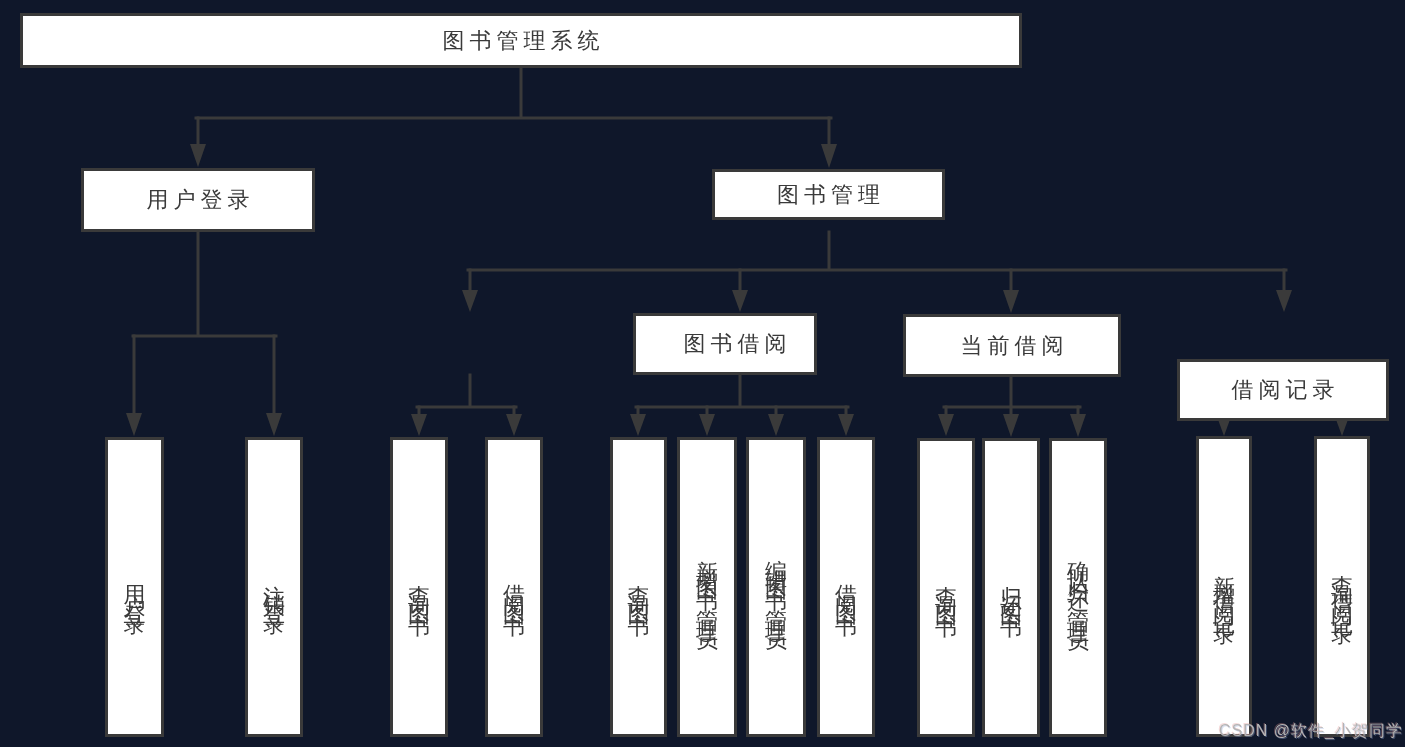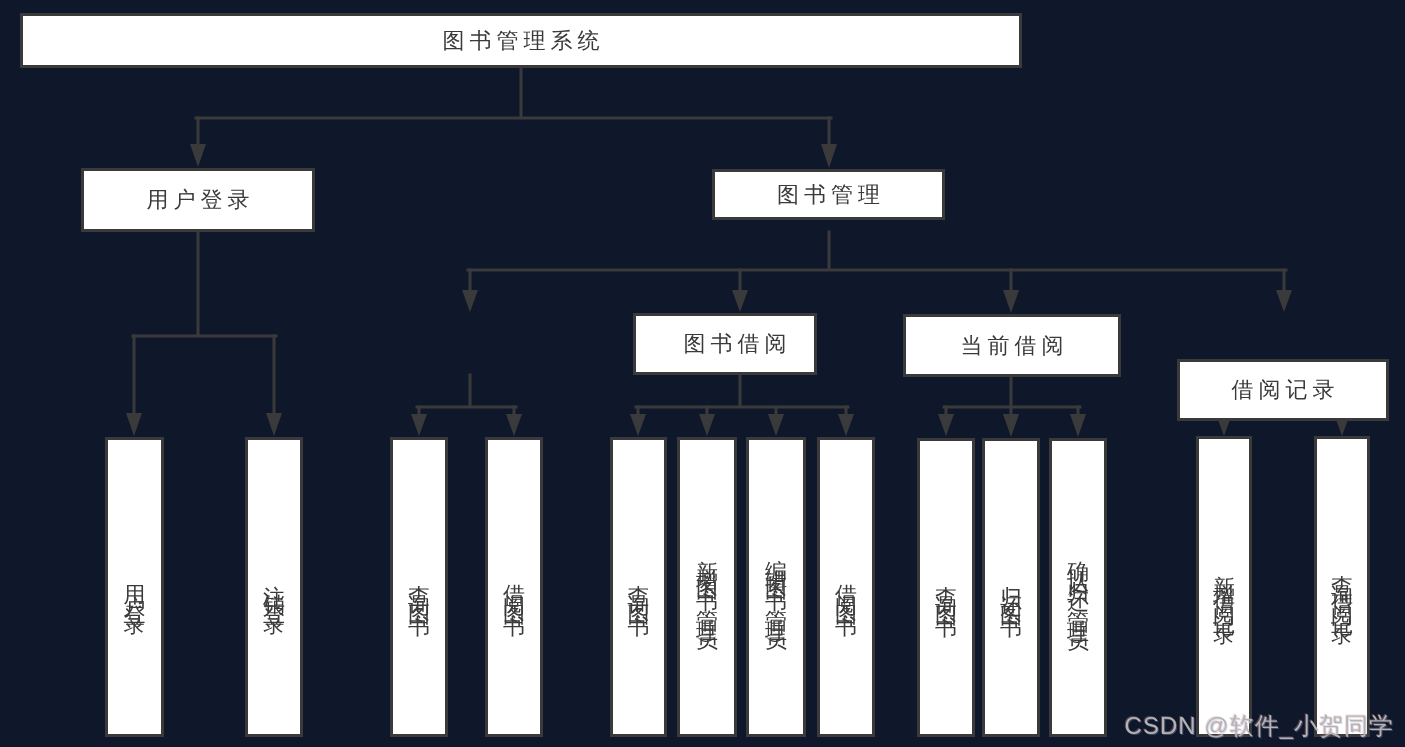--- a/index.html
+++ b/index.html
@@ -41,23 +41,23 @@
     writing-mode: vertical-rl;
     text-orientation: mixed;
     letter-spacing: 10px;
     text-indent: 0;
     font-size: 22px;
     line-height: 1;
     white-space: normal;
   }
   .watermark {
     position: absolute;
-    right: 11px;
+    right: 2px;
     bottom: 5px;
-    font-size: 24px;
+    font-size: 16px;
     letter-spacing: 1px;
     color: #b3b3b3;
     text-shadow: -1px -1px 0 rgba(224, 150, 150, 0.35), 1px 1px 0 rgba(140, 160, 215, 0.35);
     z-index: 5;
     pointer-events: none;
   }
 </style>
 </head>
 <body>
 

